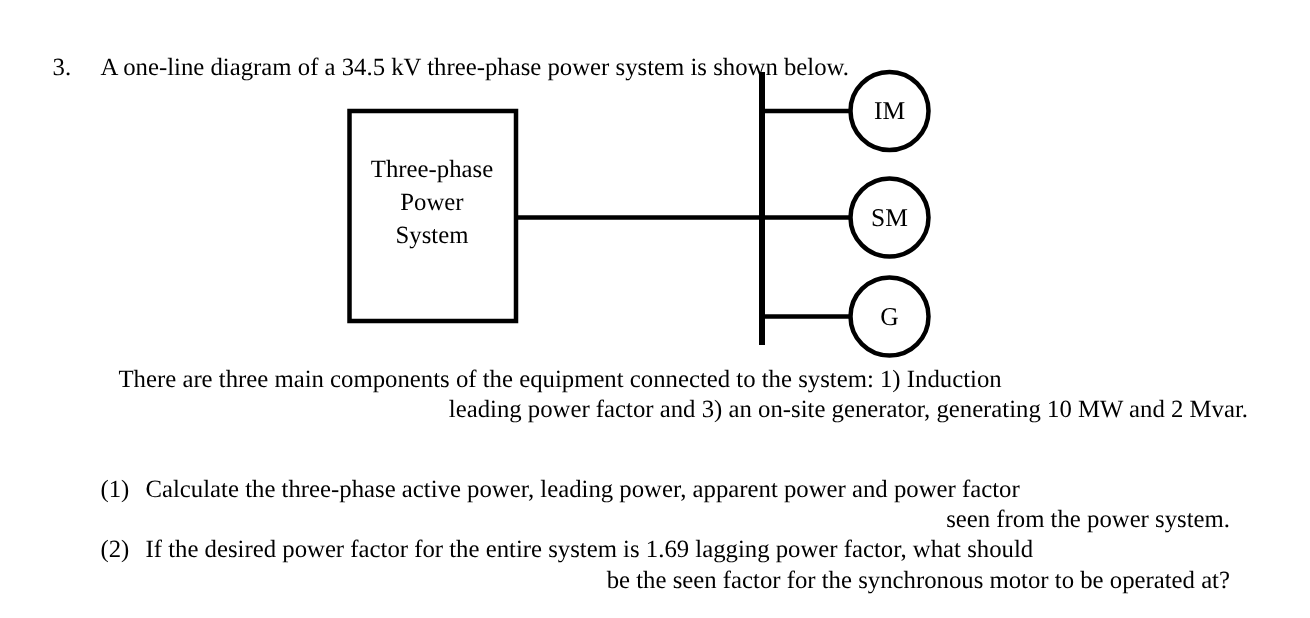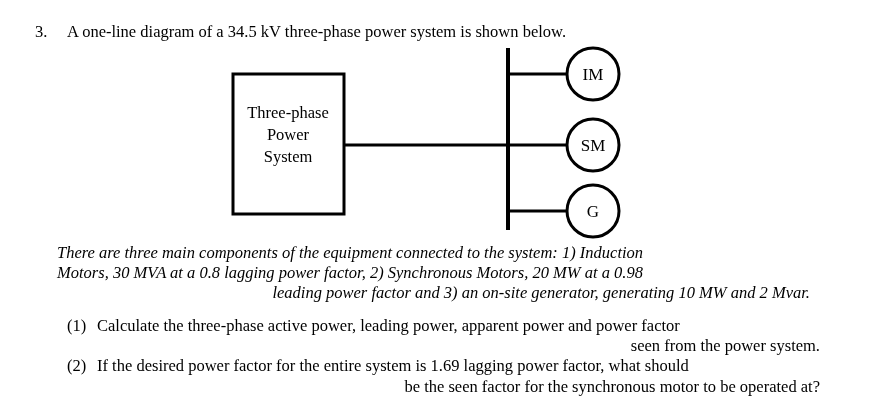--- a/index.html
+++ b/index.html
@@ -14,21 +14,21 @@
     overflow: hidden;
     font-family: "Liberation Serif", "DejaVu Serif", serif;
     color: #000000;
     -webkit-font-smoothing: antialiased;
   }
 
   
   #question-heading {
     position: absolute;
     left: 35px;
-    top: 22px;
+    top: 35px;
     width: 800px;
     font-size: 16.5px;
     line-height: 20px;
     white-space: nowrap;
   }
   #question-heading .qnum {
     display: inline-block;
     width: 32px;
   }
 
@@ -39,28 +39,27 @@
     top: 0;
     width: 706px;
     height: 245px;
     pointer-events: none;
   }
   #diagram svg { display: block; }
 
   
   #body-paragraph {
     position: absolute;
-    left: 57px;
+    left: 79px;
     top: 243px;
     width: 753px;
     font-size: 16.5px;
     line-height: 20.2px;
     text-align: justify;
     text-justify: inter-word;
-    font-style: italic;
   }
   #body-paragraph .lastline {
     text-align: right;
   }
 
   
   #sub-items {
     position: absolute;
     left: 67px;
     top: 316px;
@@ -117,21 +116,20 @@
     <text x="593" y="211" text-anchor="middle" dominant-baseline="central" font-family="Liberation Serif, DejaVu Serif, serif" font-size="17" fill="#000000">G</text>
 
     <text x="288" y="118" text-anchor="middle" font-family="Liberation Serif, DejaVu Serif, serif" font-size="16.5" fill="#000000">Three-phase</text>
     <text x="288" y="140" text-anchor="middle" font-family="Liberation Serif, DejaVu Serif, serif" font-size="16.5" fill="#000000">Power</text>
     <text x="288" y="162" text-anchor="middle" font-family="Liberation Serif, DejaVu Serif, serif" font-size="16.5" fill="#000000">System</text>
   </svg>
 </div>
 
 <div id="body-paragraph">
   <div>There are three main components of the equipment connected to the system: 1) Induction</div>
-  <div>Motors, 30 MVA at a 0.8 lagging power factor, 2) Synchronous Motors, 20 MW at a 0.98</div>
   <div class="lastline">leading power factor and 3) an on-site generator, generating 10 MW and 2 Mvar.</div>
 </div>
 
 <div id="sub-items">
 
   <div class="sub-item">
     <span class="marker">(1)</span>
     <span class="itemtext">
       <span>Calculate the three-phase active power, leading power, apparent power and power factor</span>
       <span class="tail">seen from the power system.</span>

